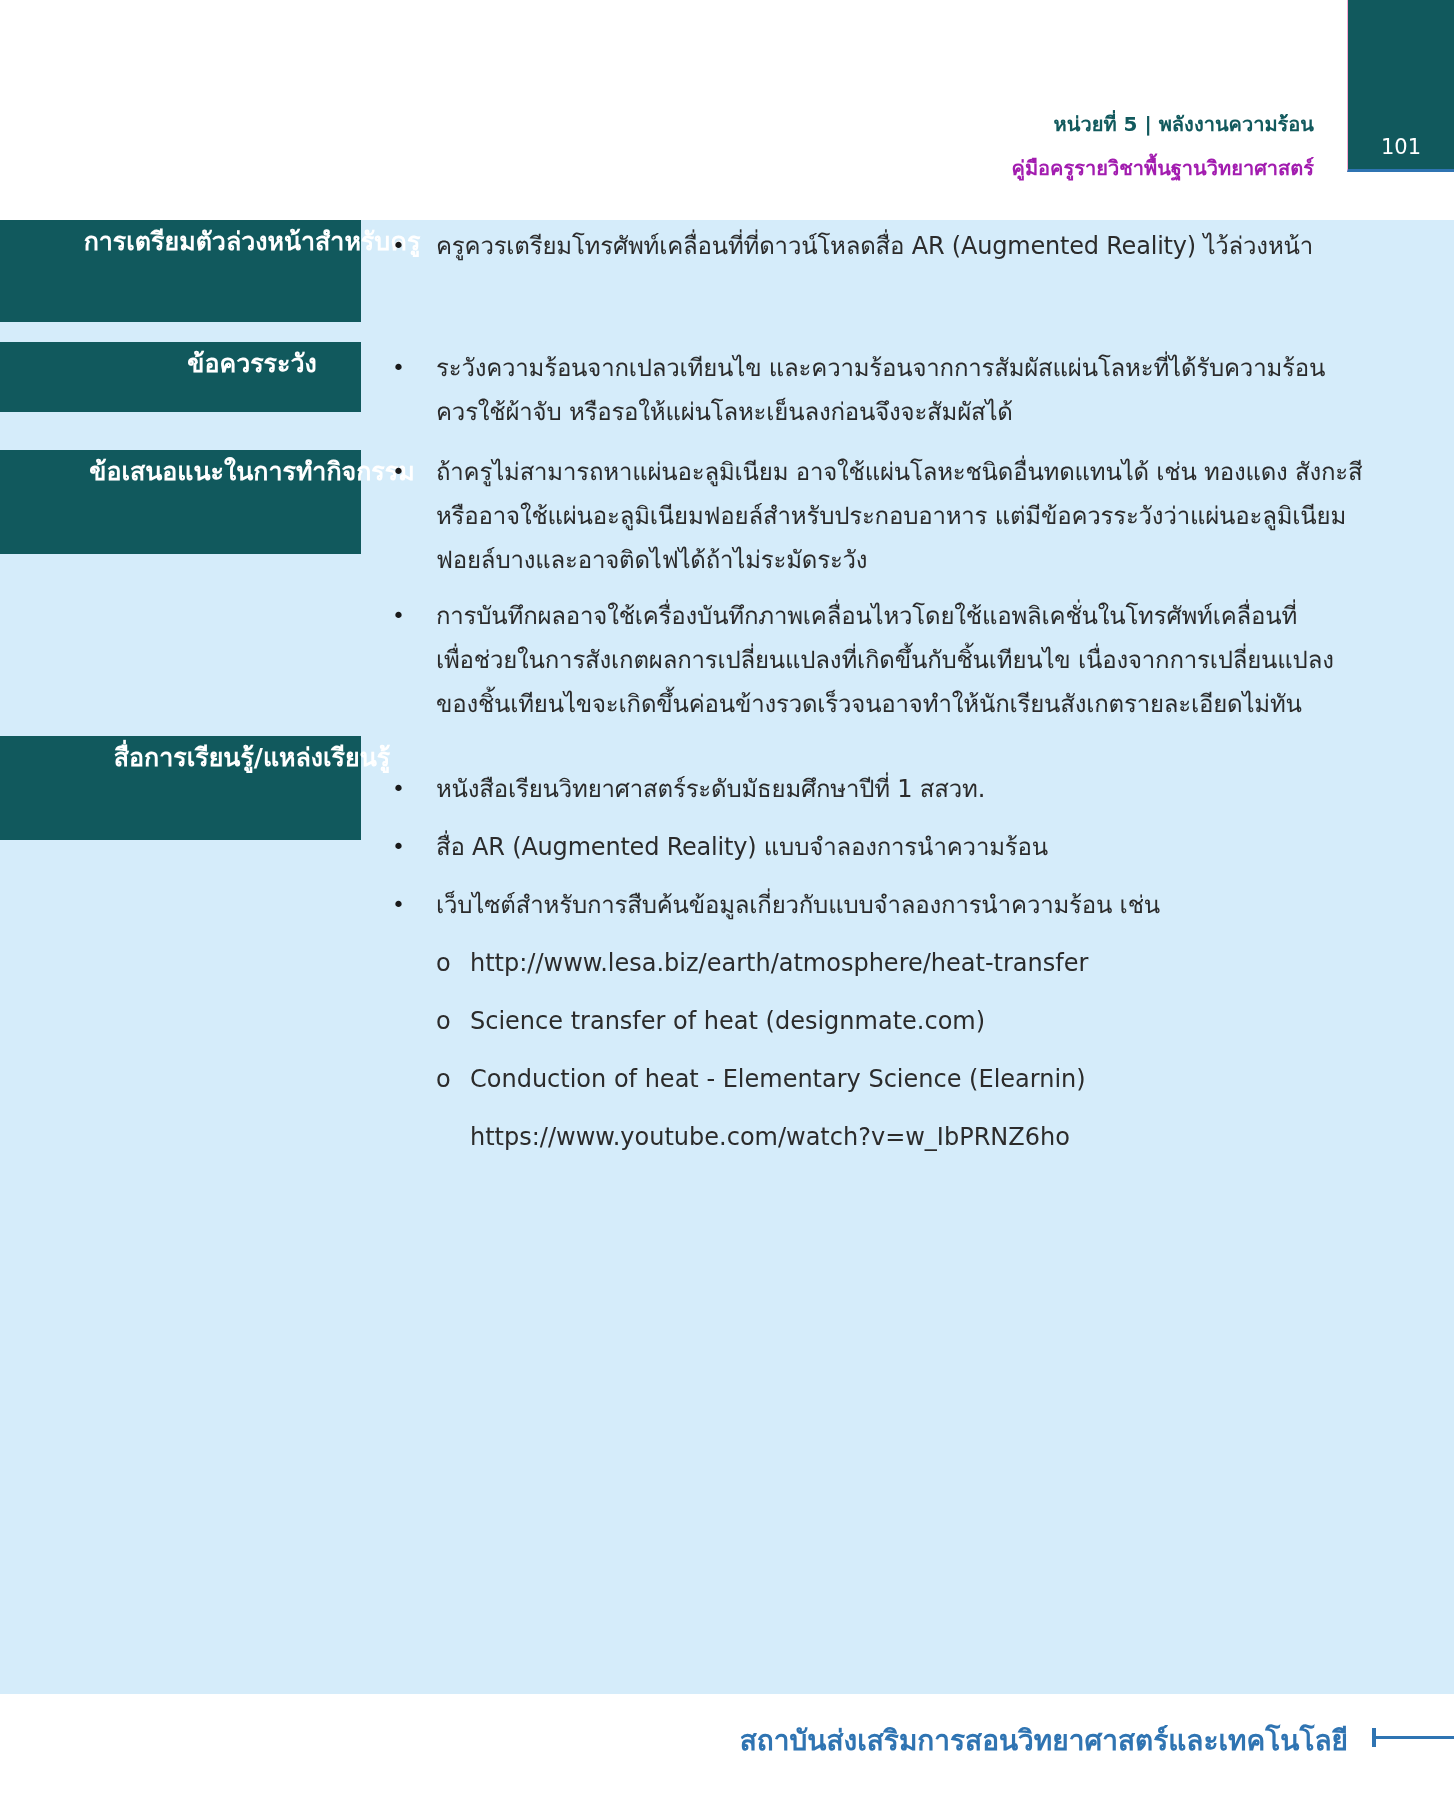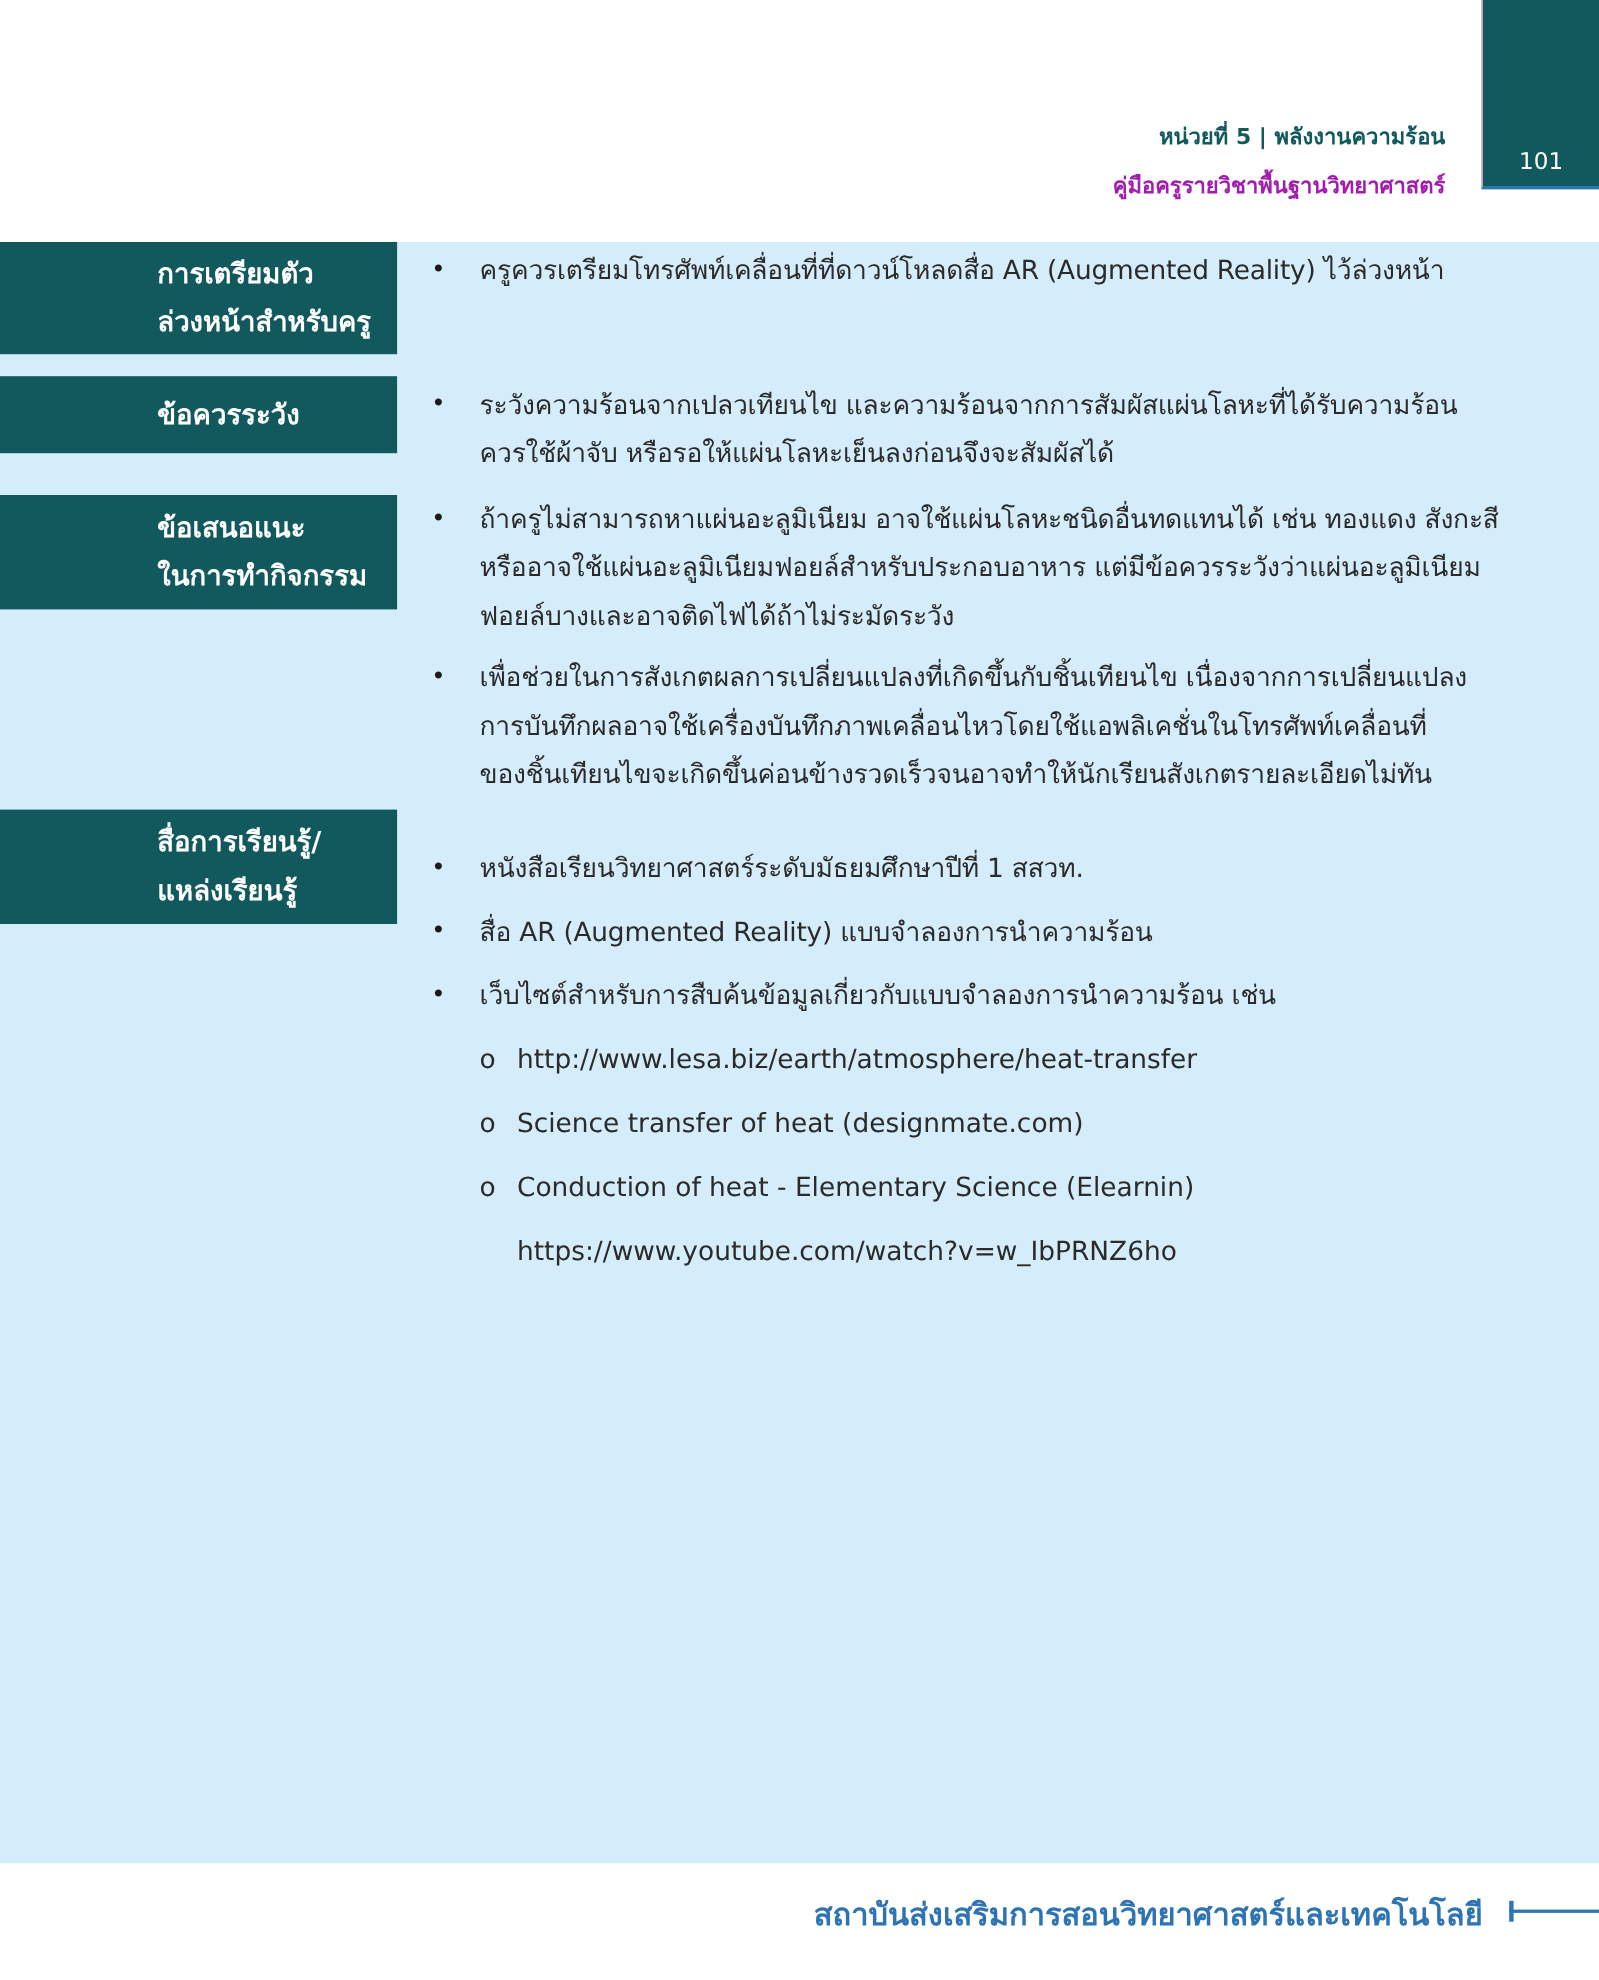--- a/index.html
+++ b/index.html
@@ -25,21 +25,21 @@
     position:absolute; right:140px; top:152px; font-size:20px; font-weight:bold; color:#a21caf;
     white-space:nowrap;
   }
   .content {
     position:absolute; left:0; top:220px; width:1454px; height:1474px;
     background:#d5ecfa;
   }
   .label-box {
     position:absolute; left:0; width:361px; background:#11595d; color:#fff;
     font-size:25px; font-weight:bold; box-sizing:border-box; padding-left:143px;
-    display:flex; flex-direction:column; justify-content:center; line-height:44px;
+    display:flex; flex-direction:row; justify-content:center; line-height:44px;
   }
   .label-box span { display:block; white-space:nowrap; }
   .bullets { position:absolute; left:388px; width:1000px; }
   .bullet {
     position:relative; padding-left:48px; font-size:24px; color:#2b2b2b;
     line-height:44px; letter-spacing:-0.2px;
   }
   .bullet .dot {
     position:absolute; left:4px; top:0; font-size:22px; color:#1a1a1a;
   }
@@ -100,22 +100,22 @@
   </div>
   <div class="bullets" style="top:230px;">
     <div class="bullet">
       <span class="dot">•</span>
       <span class="line">ถ้าครูไม่สามารถหาแผ่นอะลูมิเนียม อาจใช้แผ่นโลหะชนิดอื่นทดแทนได้ เช่น ทองแดง สังกะสี</span>
       <span class="line">หรืออาจใช้แผ่นอะลูมิเนียมฟอยล์สำหรับประกอบอาหาร แต่มีข้อควรระวังว่าแผ่นอะลูมิเนียม</span>
       <span class="line">ฟอยล์บางและอาจติดไฟได้ถ้าไม่ระมัดระวัง</span>
     </div>
     <div class="bullet" style="margin-top:12px;">
       <span class="dot">•</span>
+      <span class="line">การบันทึกผลอาจใช้เครื่องบันทึกภาพเคลื่อนไหวโดยใช้แอพลิเคชั่นในโทรศัพท์เคลื่อนที่</span>
       <span class="line">เพื่อช่วยในการสังเกตผลการเปลี่ยนแปลงที่เกิดขึ้นกับชิ้นเทียนไข  เนื่องจากการเปลี่ยนแปลง</span>
-      <span class="line">การบันทึกผลอาจใช้เครื่องบันทึกภาพเคลื่อนไหวโดยใช้แอพลิเคชั่นในโทรศัพท์เคลื่อนที่</span>
       <span class="line">ของชิ้นเทียนไขจะเกิดขึ้นค่อนข้างรวดเร็วจนอาจทำให้นักเรียนสังเกตรายละเอียดไม่ทัน</span>
     </div>
   </div>
 
   <div class="label-box" style="top:516px; height:104px;">
     <span>สื่อการเรียนรู้/</span>
     <span>แหล่งเรียนรู้</span>
   </div>
   <div class="bullets" style="top:540px;">
     <div class="bullet" style="line-height:58px;">

